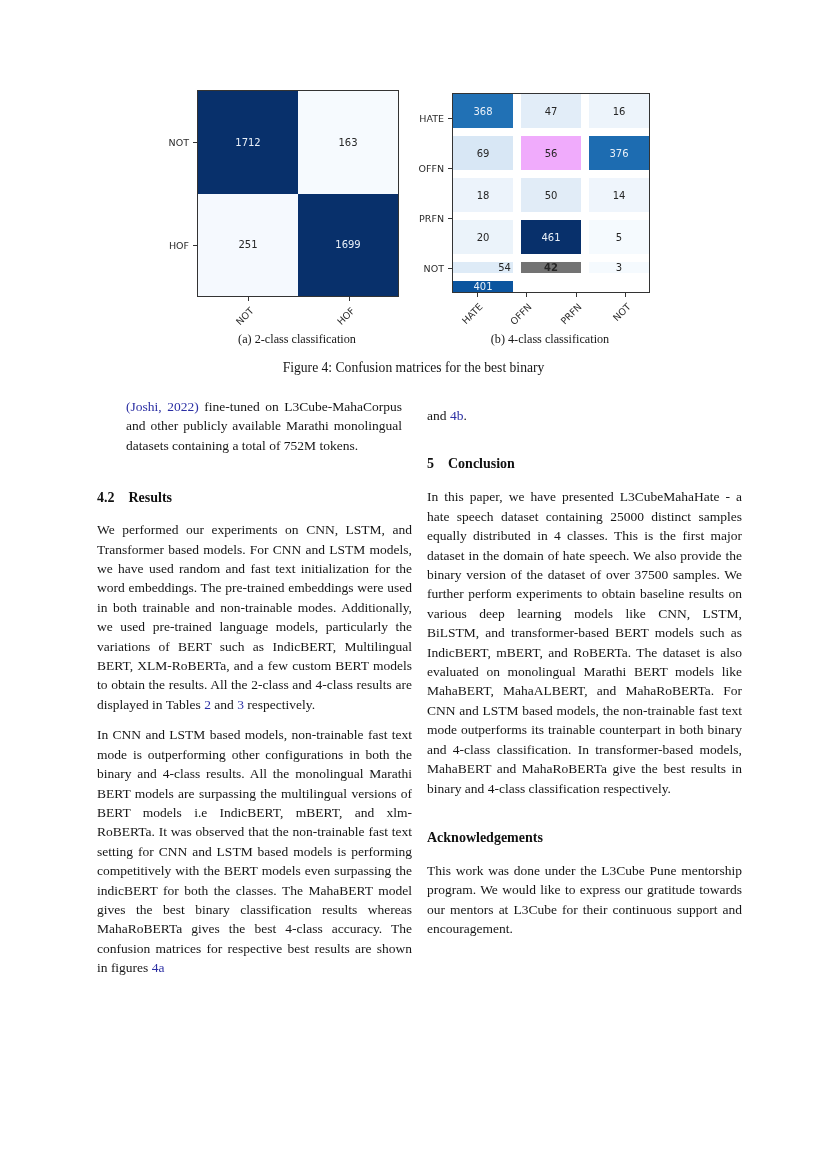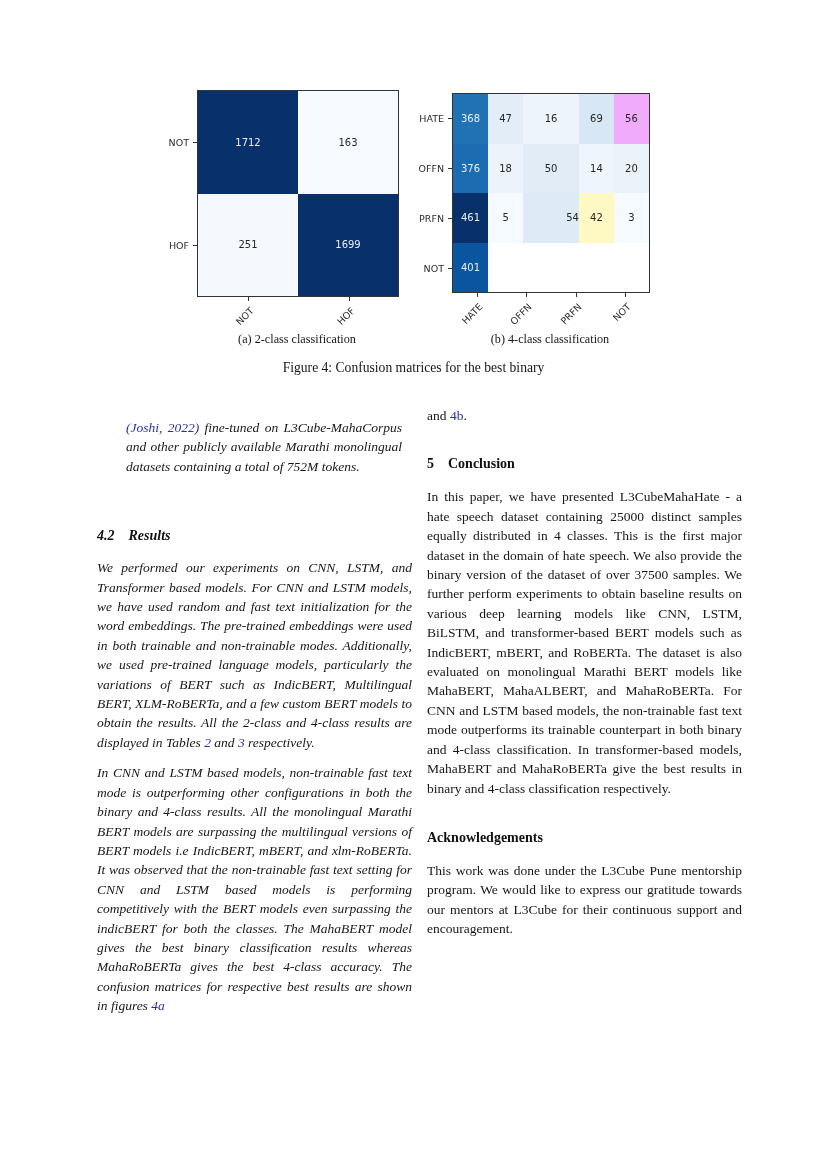--- a/index.html
+++ b/index.html
@@ -39,33 +39,33 @@
     font-size:12.2px;color:#161616;
   }
   #subcap-a{left:167px;top:332px;}
   #subcap-b{left:420px;top:332px;}
   .figcaption{
     position:absolute;left:0;top:360px;width:827px;text-align:center;
     font-size:13.6px;color:#161616;
   }
   
   .col{position:absolute;width:315px;font-size:13.5px;line-height:19.4px;text-align:justify;}
-  #col-left{left:97px;top:413px;font-style:italic;}
+  #col-left{left:97px;top:392px;}
   #col-right{left:427px;top:403px;}
   .col p{margin:0;}
   .intro{margin-left:29px !important;margin-right:10px !important;margin-top:5px !important;}
   .para{margin-top:11px !important;}
   #para-results-1{margin-top:13px !important;}
   #para-conclusion{margin-top:14px !important;}
   #para-ack{margin-top:14px !important;}
   h2{
     font-size:14px;line-height:18px;margin:0;text-align:left;
     font-weight:bold;color:#111;
   }
-  #heading-results{margin-top:51px;}
+  #heading-results{margin-top:34px;}
   #heading-conclusion{margin-top:30px;}
   #heading-ack{margin-top:31px;}
   .hnum{margin-right:14px;}
   .cont{margin-top:3px !important;}
   .link{color:var(--link,#2b2fa3);}
 </style>
 </head>
 <body>
 
 <div class="page">
@@ -83,35 +83,35 @@
         <span class="rlabel" style="top: 75%;">HOF</span>
         <span class="rtick" style="top: 75%;"></span>
         <span class="ctick" style="left: 25%;"></span>
         <span class="clabel" style="left: calc(25% - 60px);">NOT</span>
         <span class="ctick" style="left: 75%;"></span>
         <span class="clabel" style="left: calc(75% - 60px);">HOF</span>
       </div>
   </div>
 
   <div class="matrix" id="matrix-b">
-    <div class="grid" style="grid-template-columns: repeat(5, 1fr); grid-template-rows: repeat(4, 1fr); border-color: rgb(51, 51, 51);">
+    <div class="grid" style="grid-template-columns: repeat(3, 1fr); grid-template-rows: repeat(4, 1fr); border-color: rgb(51, 51, 51); gap: 8px;">
         <div class="cell" style="background: rgb(33, 113, 181); color: rgb(233, 240, 248);">368</div>
         <div class="cell" style="background: rgb(226, 237, 248); color: rgb(38, 38, 38);">47</div>
         <div class="cell" style="background: rgb(237, 244, 251); color: rgb(38, 38, 38);">16</div>
         <div class="cell" style="background: rgb(216, 231, 245); color: rgb(38, 38, 38);">69</div>
         <div class="cell" style="background: #f0abfc; color: rgb(38, 38, 38);">56</div>
         <div class="cell" style="background: rgb(29, 108, 177); color: rgb(233, 240, 248);">376</div>
         <div class="cell" style="background: rgb(236, 243, 251); color: rgb(38, 38, 38);">18</div>
         <div class="cell" style="background: rgb(225, 236, 247); color: rgb(38, 38, 38);">50</div>
         <div class="cell" style="background: rgb(239, 245, 252); color: rgb(38, 38, 38);">14</div>
         <div class="cell" style="background: rgb(235, 243, 250); color: rgb(38, 38, 38);">20</div>
         <div class="cell" style="background: rgb(8, 48, 107); color: rgb(233, 240, 248);">461</div>
         <div class="cell" style="background: rgb(245, 250, 254); color: rgb(38, 38, 38);">5</div>
         <div class="cell" style="background: rgb(222, 235, 247); color: rgb(38, 38, 38); padding-left: 43px;">54</div>
-        <div class="cell" style="background: #fef9c3; color: rgb(38, 38, 38);">42</div>
+        <div class="cell" style="background: #737373; color: rgb(38, 38, 38); font-weight: bold;">42</div>
         <div class="cell" style="background: rgb(245, 250, 254); color: rgb(38, 38, 38);">3</div>
         <div class="cell" style="background: rgb(11, 85, 159); color: rgb(233, 240, 248);">401</div>
       </div>
     <div class="labels">
         <span class="rlabel" style="top: 12.5%;">HATE</span>
         <span class="rtick" style="top: 12.5%;"></span>
         <span class="rlabel" style="top: 37.5%;">OFFN</span>
         <span class="rtick" style="top: 37.5%;"></span>
         <span class="rlabel" style="top: 62.5%;">PRFN</span>
         <span class="rtick" style="top: 62.5%;"></span>

